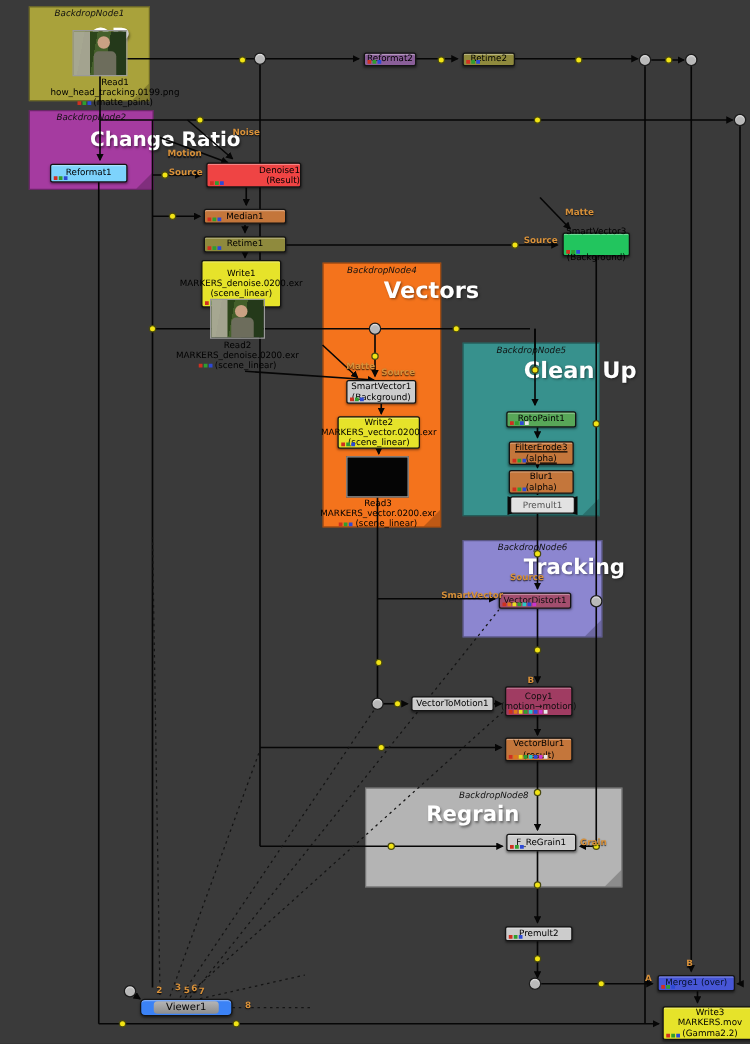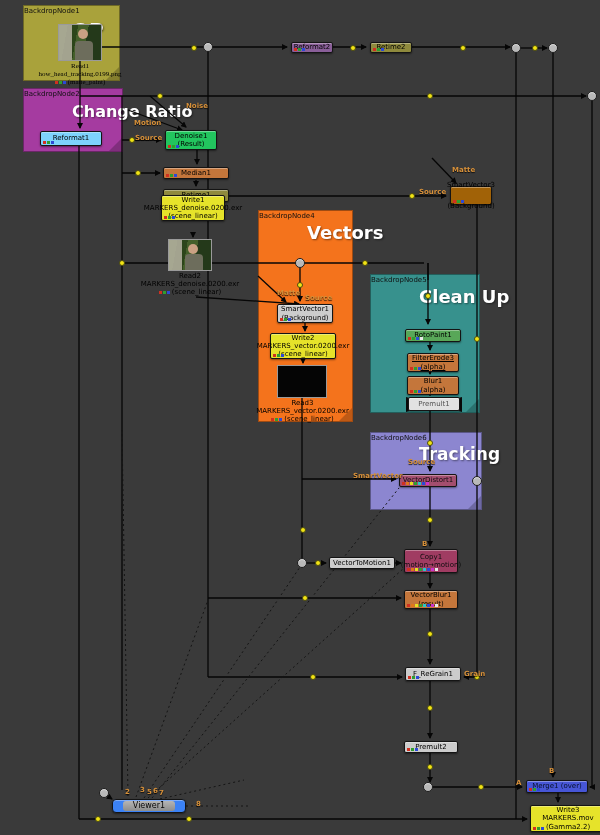--- a/index.html
+++ b/index.html
@@ -1,20 +1,20 @@
 <!DOCTYPE html>
 <html><head>
 <meta charset="utf-8">
 <style>
   html,body{margin:0;padding:0;background:#303030;}
   #canvas{position:relative;width:600px;height:835px;background:#3a3a3a;overflow:hidden;
           font-family:"DejaVu Sans",sans-serif;}
   
   .bd{position:absolute;border:1px solid rgba(0,0,0,.35);box-sizing:border-box;}
-  .bd .hdr{display:block;font-size:7px;color:#101010;padding-top:1px;white-space:nowrap;}
+  .bd .hdr{display:block;text-align:center;font-size:7px;color:#101010;padding-top:1px;white-space:nowrap;font-style:italic;}
   .bd .ttl{position:absolute;left:4px;color:#fff;font-weight:bold;
            text-shadow:1px 1px 2px rgba(0,0,0,.45);white-space:nowrap;margin-left:44px;}
   .bd .fold{position:absolute;right:0;bottom:0;width:0;height:0;
             border-left:13px solid transparent;border-bottom:13px solid rgba(0,0,0,.22);}
   
   #edges{position:absolute;left:0;top:0;z-index:5;}
   
   .n{position:absolute;box-sizing:border-box;z-index:10;border:1px solid #141414;border-radius:2px;
      display:flex;flex-direction:column;align-items:center;justify-content:center;
      font-size:7px;line-height:1.15;color:#000;text-align:center;
@@ -71,20 +71,25 @@
     <span class="fold"></span>
   </div>
   <div class="bd" style="left:370px;top:274px;width:110px;height:139px;background:#37918d;">
     <span class="hdr">BackdropNode5</span>
     <span class="ttl" style="top:11px;font-size:18px;">Clean Up</span>
     <span class="fold"></span>
   </div>
   <div class="bd" style="left:370px;top:432px;width:112px;height:78px;background:#8c86d0;">
     <span class="hdr">BackdropNode6</span>
     <span class="ttl" style="top:11px;font-size:17px;">Tracking</span>
+    <span class="fold"></span>
+  </div>
+  <div class="bd" style="left:292px;top:630px;width:206px;height:80px;background:#b4b4b4;">
+    <span class="hdr">BackdropNode8</span>
+    <span class="ttl" style="top:11px;font-size:17px;">Regrain</span>
     <span class="fold"></span>
   </div>
 
   <svg id="edges" width="600" height="835" viewBox="0 0 600 835">
     <defs>
       <marker id="ah" markerWidth="6" markerHeight="6" refX="5" refY="3" orient="auto" markerUnits="userSpaceOnUse">
         <path d="M0,0 L6,3 L0,6 z" fill="#060606"></path>
       </marker>
     </defs>
     <g stroke="#060606" stroke-width="1.3" fill="none">
@@ -205,21 +210,21 @@
   <div class="dotY" style="left:481px;top:787px;"></div>
   <div class="dotY" style="left:98px;top:819px;"></div>
   <div class="dotY" style="left:189px;top:819px;"></div>
 
   <div class="thumb" style="left:58px;top:24px;width:44px;height:37px;">
     <div class="foliage"></div>
     <div class="wallstrip"></div>
     <div class="head"></div>
     <div class="torso"></div>
   </div>
-  <div class="rlabel" style="left:20px;top:62px;width:120px;font-family:Liberation Serif, serif;">
+  <div class="rlabel" style="left:32px;top:62px;width:120px;">
     <span>Read1</span>
     <span>how_head_tracking.0199.png</span>
     <span><i class="ichips">
           <i class="c-r"></i>
           <i class="c-g"></i>
           <i class="c-b"></i>
         </i><span style="display:inline">(matte_paint)</span></span>
   </div>
 
   <div class="n" style="left:40px;top:131px;width:62px;height:15px;background:#7dd3fc;">
@@ -241,21 +246,21 @@
   </div>
   <div class="n" style="left:370px;top:42px;width:42px;height:11px;background:#8f8a3d;">
     <span>Retime2</span>
     <span class="chips">
         <i class="c-r"></i>
         <i class="c-g"></i>
         <i class="c-b"></i>
       </span>
   </div>
 
-  <div class="n" style="left:165px;top:130px;width:52px;height:20px;background:#22c55e;">
+  <div class="n" style="left:165px;top:130px;width:76px;height:20px;background:#ef4444;align-items:flex-end;">
     <span>Denoise1</span>
       <span>(Result)</span>
     <span class="chips">
         <i class="c-r"></i>
         <i class="c-g"></i>
         <i class="c-b"></i>
       </span>
   </div>
   <div class="n" style="left:163px;top:167px;width:66px;height:12px;background:#c4763b;">
     <span>Median1</span>
@@ -266,21 +271,21 @@
       </span>
   </div>
   <div class="n" style="left:163px;top:189px;width:66px;height:13px;background:#8f8a3d;">
     <span>Retime1</span>
     <span class="chips">
         <i class="c-r"></i>
         <i class="c-g"></i>
         <i class="c-b"></i>
       </span>
   </div>
-  <div class="n" style="left:161px;top:195px;width:64px;height:26px;background:#e6e32a;">
+  <div class="n" style="left:161px;top:208px;width:64px;height:38px;background:#e6e32a;">
     <span>Write1</span>
     <span>MARKERS_denoise.0200.exr</span>
     <span>(scene_linear)</span>
     <span class="chips">
         <i class="c-r"></i>
         <i class="c-g"></i>
         <i class="c-b"></i>
       </span>
   </div>
 
@@ -323,21 +328,21 @@
   <div class="rlabel" style="left:245px;top:399px;width:115px;">
     <span>Read3</span>
     <span>MARKERS_vector.0200.exr</span>
     <span><i class="ichips">
           <i class="c-r"></i>
           <i class="c-g"></i>
           <i class="c-b"></i>
         </i><span style="display:inline">(scene_linear)</span></span>
   </div>
 
-  <div class="n" style="left:450px;top:186px;width:42px;height:19px;background:#a16207;gap:12px;">
+  <div class="n" style="left:450px;top:186px;width:54px;height:19px;background:#22c55e;gap:12px;">
     <span>SmartVector3</span>
       <span>(Background)</span>
     <span class="chips">
         <i class="c-r"></i>
         <i class="c-g"></i>
         <i class="c-b"></i>
       </span>
   </div>
 
   <div class="n" style="left:405px;top:329px;width:56px;height:13px;background:#58a758;">

